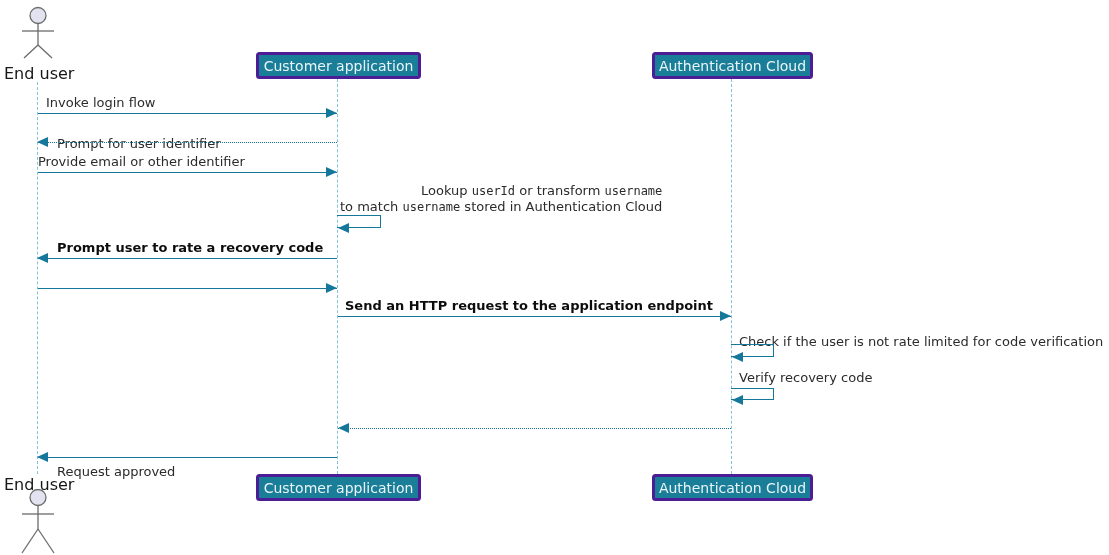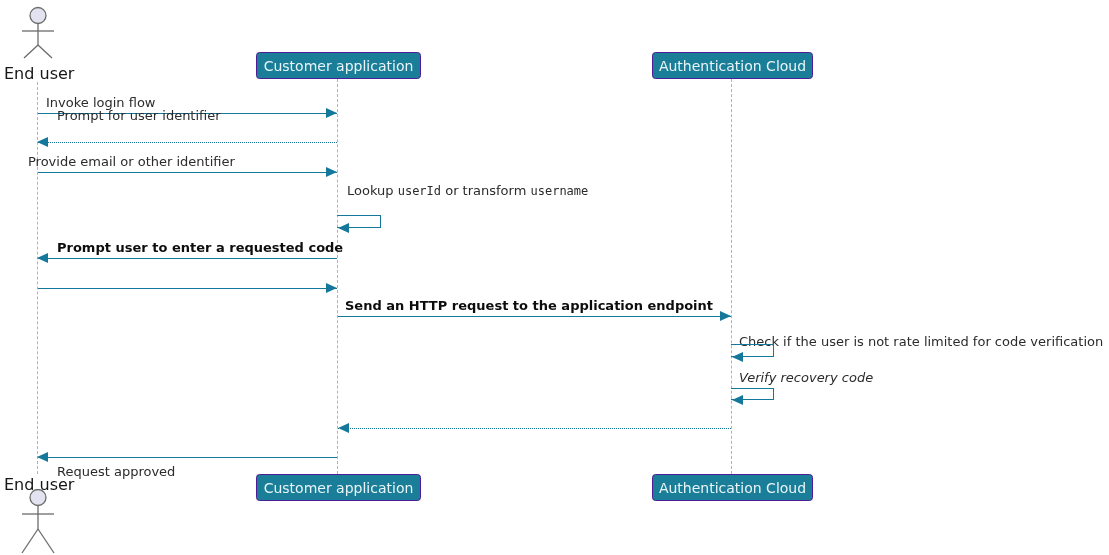--- a/index.html
+++ b/index.html
@@ -6,21 +6,21 @@
   .canvas {
     position:relative; width:1109px; height:555px; overflow:hidden;
     background:#ffffff;
     font-family:"DejaVu Sans","Liberation Sans",sans-serif;
   }
   
   .lifeline { position:absolute; width:0; border-left:1px dashed #84c2d8; }
   
   .pbox {
     position:absolute; height:27px; box-sizing:border-box;
-    background:#1b7e99; border:1px solid #4c1d95; border-radius:3.5px;
+    background:#1b7e99; border:3px solid #4c1d95; border-radius:3.5px;
     color:#e9f5f8; font-size:14px;
     display:flex; align-items:center; justify-content:center;
     white-space:nowrap;
   }
   
   .actor-label { position:absolute; font-size:16px; color:#161616; white-space:nowrap; }
   
   .lbl { position:absolute; font-size:13px; color:#2b2b2b; white-space:nowrap; line-height:15px; }
   .lbl.bold { font-weight:bold; color:#0d0d0d; }
   .code { font-family:"DejaVu Sans Mono","Liberation Mono",monospace; font-size:12px; }
@@ -61,50 +61,51 @@
     <span>Customer application</span>
   </div>
   <div class="pbox" style="left:652px; top:52px; width:161px;">
     <span>Authentication Cloud</span>
   </div>
 
   <div class="lbl" style="left:46px; top:95px;">Invoke login flow</div>
   <div class="hline" style="left:38px; top:113px; width:299px;"></div>
   <div class="tri-r" style="left:326px; top:108px;"></div>
 
-  <div class="lbl" style="left:57px; top:108px;">Prompt for user identifier</div>
+  <div class="lbl" style="left:57px; top:136px;">Prompt for user identifier</div>
   <div class="hline dotted" style="left:38px; top:142px; width:299px;"></div>
   <div class="tri-l" style="left:37px; top:137px;"></div>
 
-  <div class="lbl" style="left:28px; top:154px;">Provide email or other identifier</div>
+  <div class="lbl" style="left:38px; top:154px;">Provide email or other identifier</div>
   <div class="hline" style="left:38px; top:172px; width:299px;"></div>
   <div class="tri-r" style="left:326px; top:167px;"></div>
 
-  <div class="lbl" style="left:347px; top:183px;text-align:right;">
+  <div class="lbl" style="left:340px; top:183px;text-align:right;">
     <div><span>Lookup </span><span class="code">userId</span><span> or transform </span><span class="code">username</span></div>
+    <div><span>to match </span><span class="code">username</span><span> stored in Authentication Cloud</span></div>
   </div>
   <div class="loop" style="left:337px; top:215px; width:44px; height:13px;"></div>
   <div class="tri-l" style="left:338px; top:223px;"></div>
 
-  <div class="lbl bold" style="left:57px; top:240px;">Prompt user to enter a requested code</div>
+  <div class="lbl bold" style="left:57px; top:240px;">Prompt user to rate a recovery code</div>
   <div class="hline" style="left:38px; top:258px; width:299px;"></div>
   <div class="tri-l" style="left:37px; top:253px;"></div>
 
   <div class="hline" style="left:38px; top:288px; width:299px;"></div>
   <div class="tri-r" style="left:326px; top:283px;"></div>
 
   <div class="lbl bold" style="left:345px; top:298px;">Send an HTTP request to the application endpoint</div>
   <div class="hline" style="left:338px; top:316px; width:393px;"></div>
   <div class="tri-r" style="left:720px; top:311px;"></div>
 
   <div class="lbl" style="left:739px; top:334px;">Check if the user is not rate limited for code verification</div>
   <div class="loop" style="left:731px; top:344px; width:43px; height:13px;"></div>
   <div class="tri-l" style="left:732px; top:352px;"></div>
 
-  <div class="lbl" style="left:739px; top:370px;font-style:italic;">Verify recovery code</div>
+  <div class="lbl" style="left:739px; top:370px;">Verify recovery code</div>
   <div class="loop" style="left:731px; top:388px; width:43px; height:12px;"></div>
   <div class="tri-l" style="left:732px; top:395px;"></div>
 
   <div class="hline dotted" style="left:338px; top:428px; width:393px;"></div>
   <div class="tri-l" style="left:338px; top:423px;"></div>
 
   <div class="lbl" style="left:57px; top:464px;">Request approved</div>
   <div class="hline" style="left:38px; top:457px; width:299px;"></div>
   <div class="tri-l" style="left:37px; top:452px;"></div>
 

